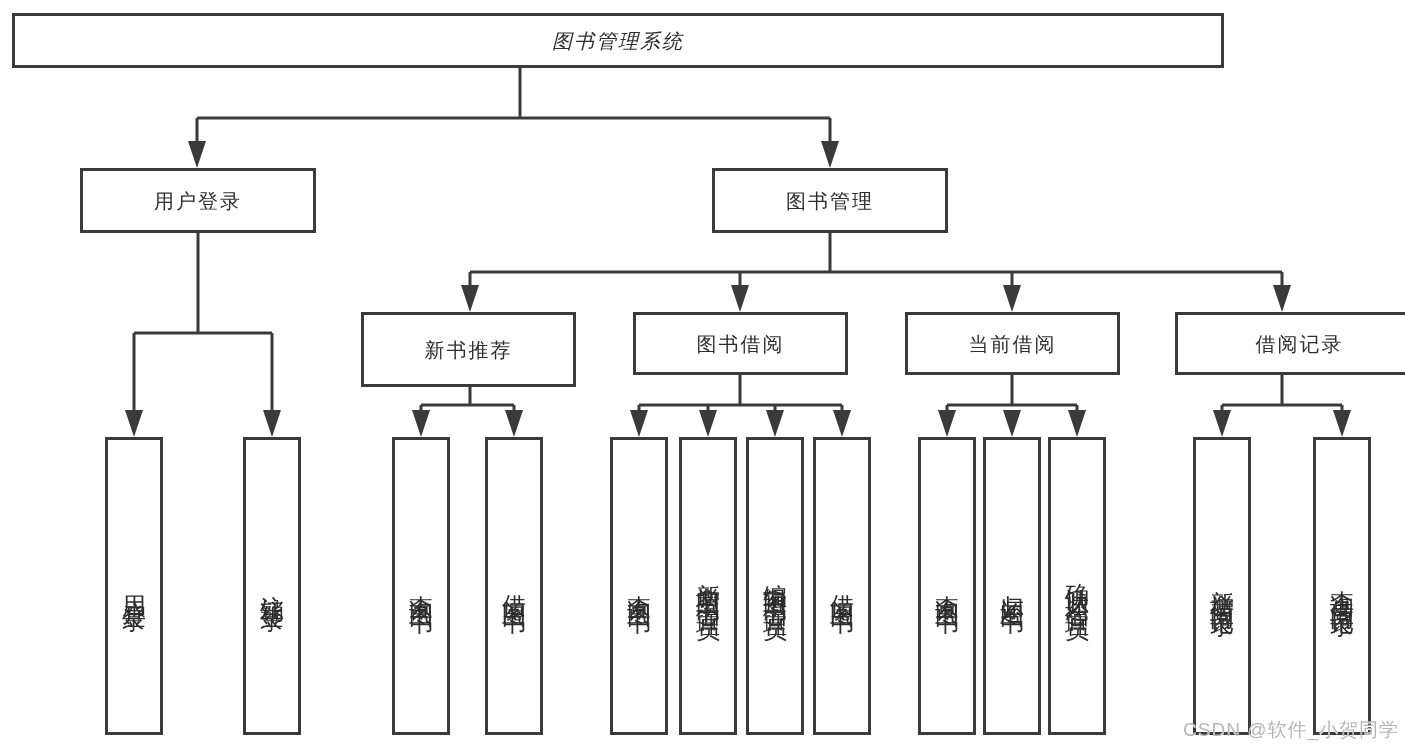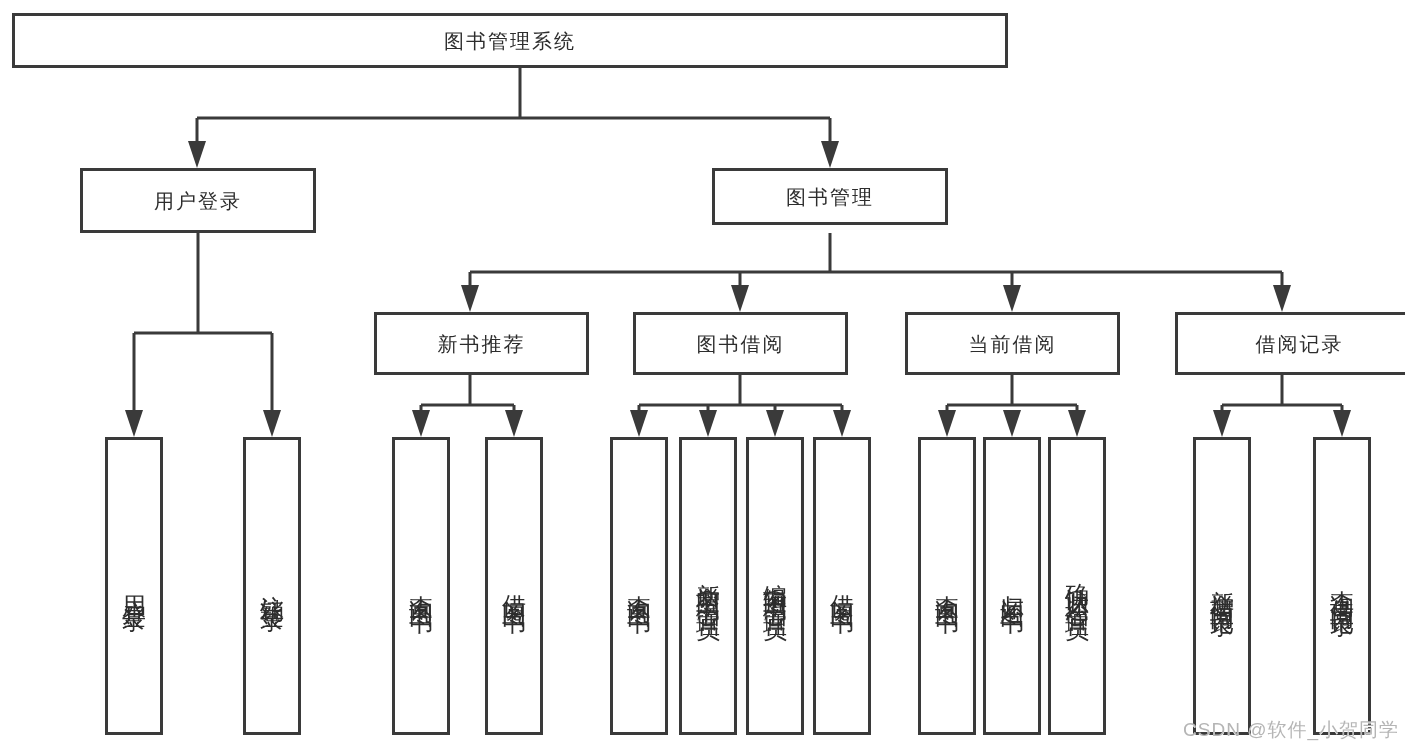--- a/index.html
+++ b/index.html
@@ -32,21 +32,21 @@
     align-items: center;
     justify-content: center;
     text-align: center;
   }
   .hlabel {
     font-size: 20px;
     letter-spacing: 2px;
     line-height: 1.2;
   }
   .root {
-    left: 12px; top: 13px; width: 996px; height: 55px;
+    left: 12px; top: 13px; width: 1212px; height: 55px; font-style: italic;
   }
   .leaf {
     top: 437px; width: 58px; height: 298px;
     writing-mode: vertical-rl;
     text-orientation: mixed;
     font-size: 24px;
     letter-spacing: 5px;
     line-height: 1;
   }
   .watermark {
@@ -95,23 +95,23 @@
       <polygon points="1003,410 1021,410 1012,437"></polygon>
       <polygon points="1068,410 1086,410 1077,437"></polygon>
       <polygon points="1213,410 1231,410 1222,437"></polygon>
       <polygon points="1333,410 1351,410 1342,437"></polygon>
     </g>
   </svg>
 
   <div class="box hlabel root">图书管理系统</div>
 
   <div class="box hlabel" style="left:80px;top:168px;width:236px;height:65px">用户登录</div>
-  <div class="box hlabel" style="left:712px;top:168px;width:236px;height:57px">图书管理</div>
+  <div class="box hlabel" style="left:712px;top:168px;width:236px;height:65px">图书管理</div>
 
-  <div class="box hlabel" style="left:374px;top:312px;width:215px;height:63px">新书推荐</div>
+  <div class="box hlabel" style="left:361px;top:312px;width:215px;height:75px">新书推荐</div>
   <div class="box hlabel" style="left:905px;top:312px;width:215px;height:63px">当前借阅</div>
   <div class="box hlabel" style="left:633px;top:312px;width:215px;height:63px">图书借阅</div>
   <div class="box hlabel" style="left:1175px;top:312px;width:249px;height:63px">借阅记录</div>
 
   <div class="box leaf" style="left:105px">用户登录</div>
   <div class="box leaf" style="left:243px">注销登录</div>
 
   <div class="box leaf" style="left:392px">查询图书</div>
   <div class="box leaf" style="left:485px">借阅图书</div>
 

